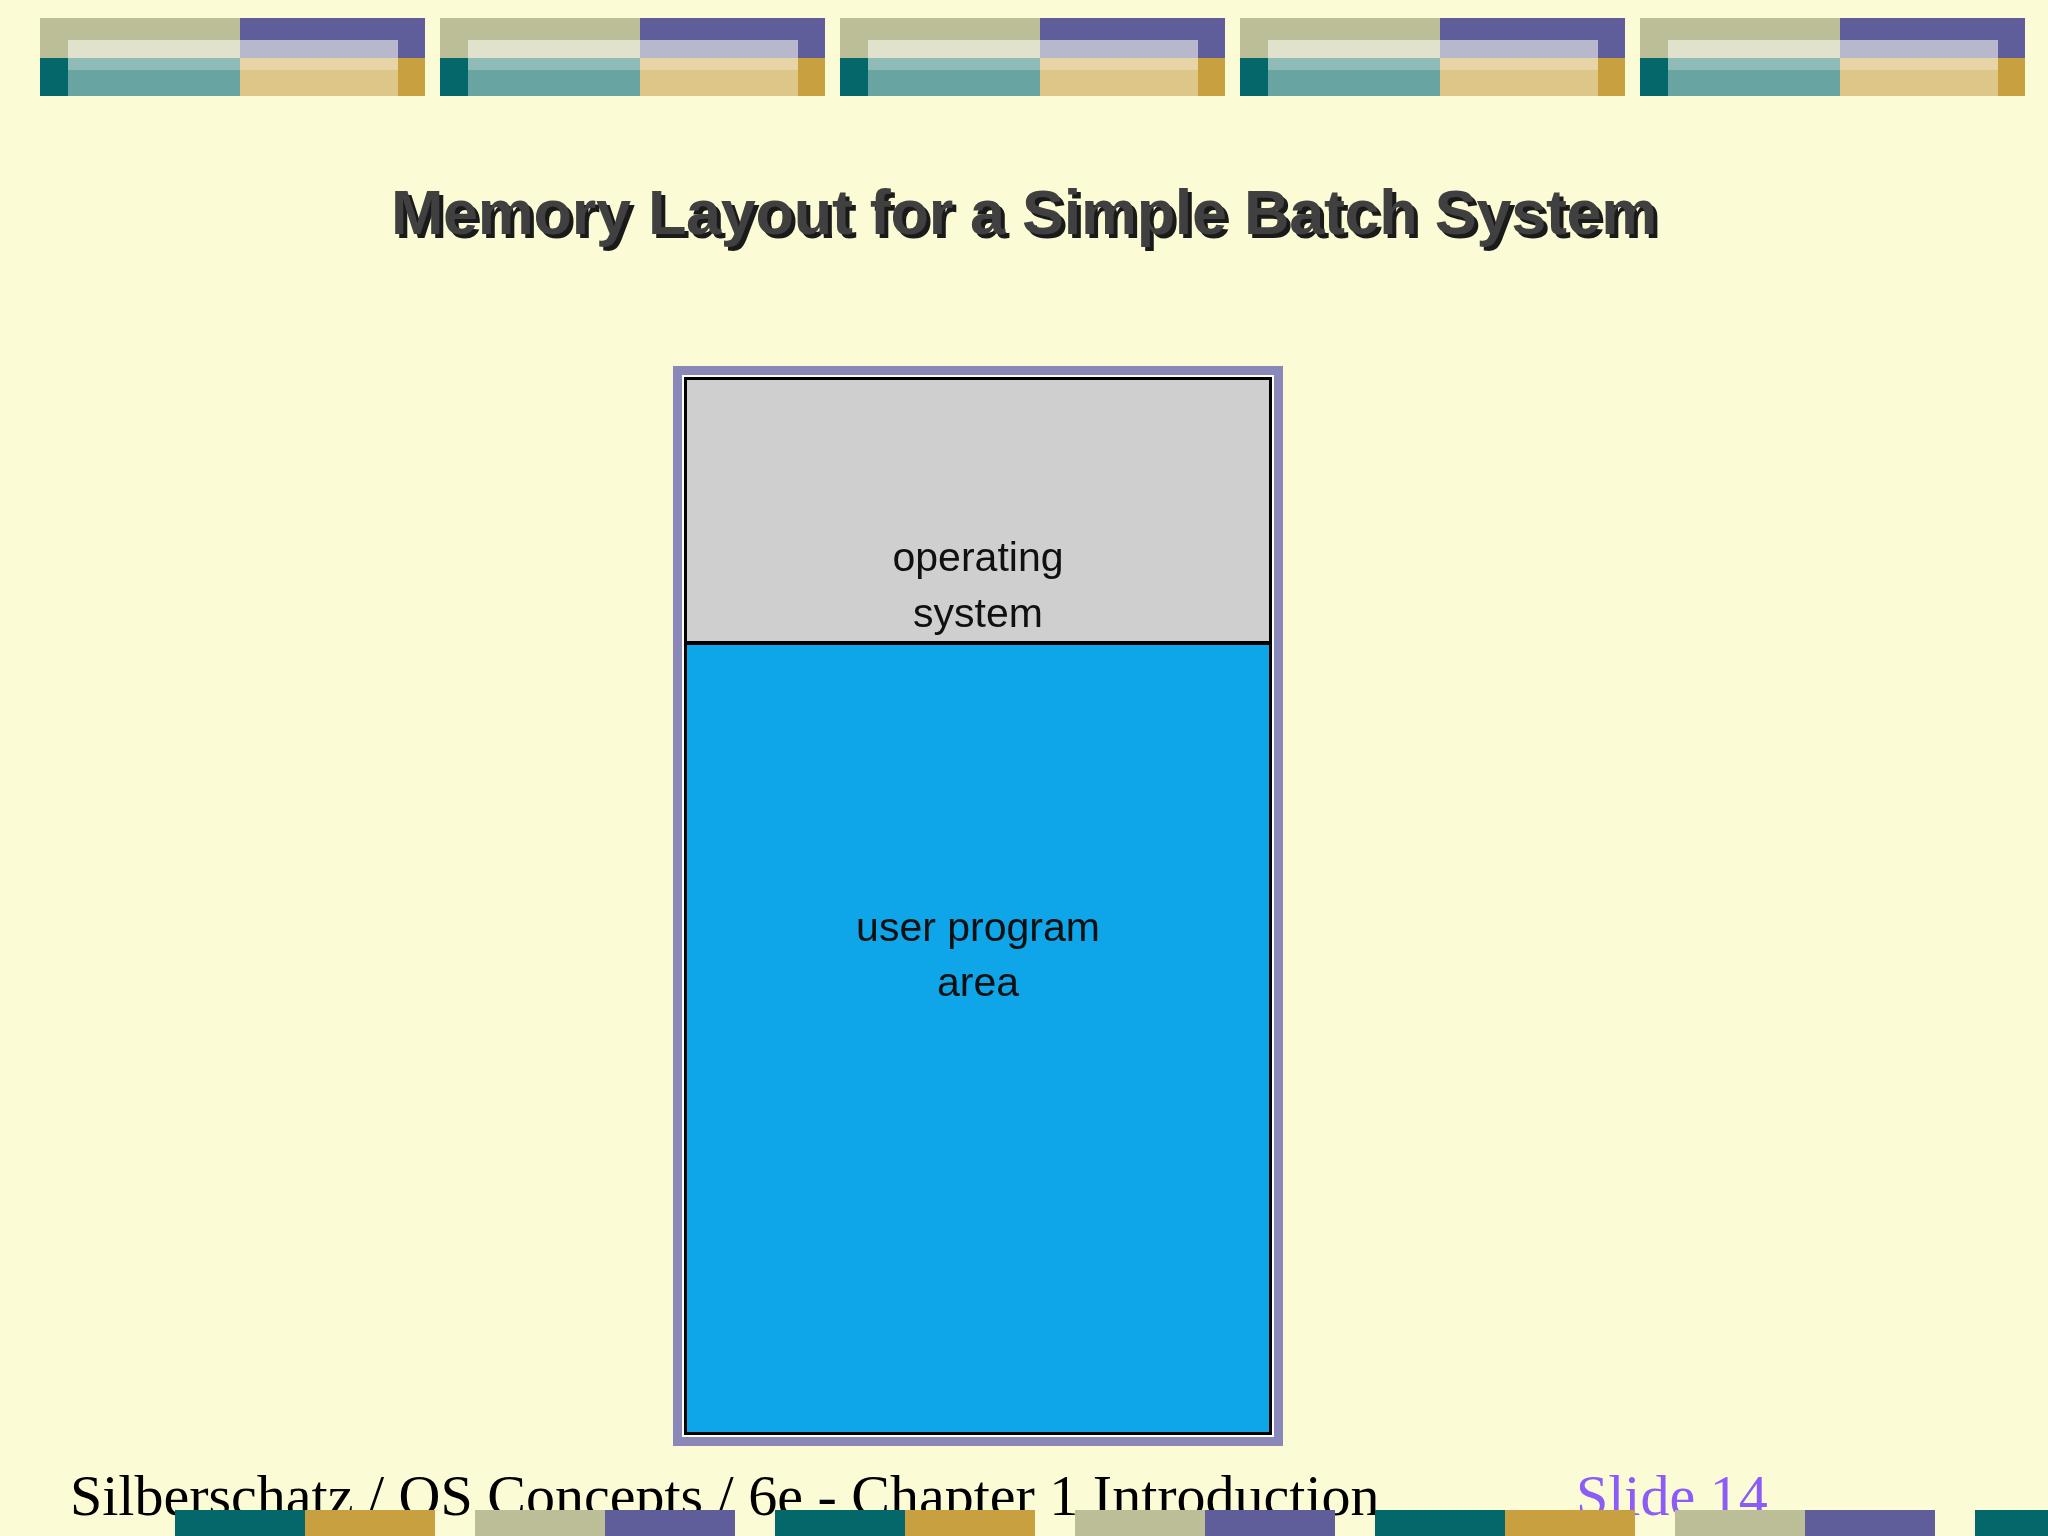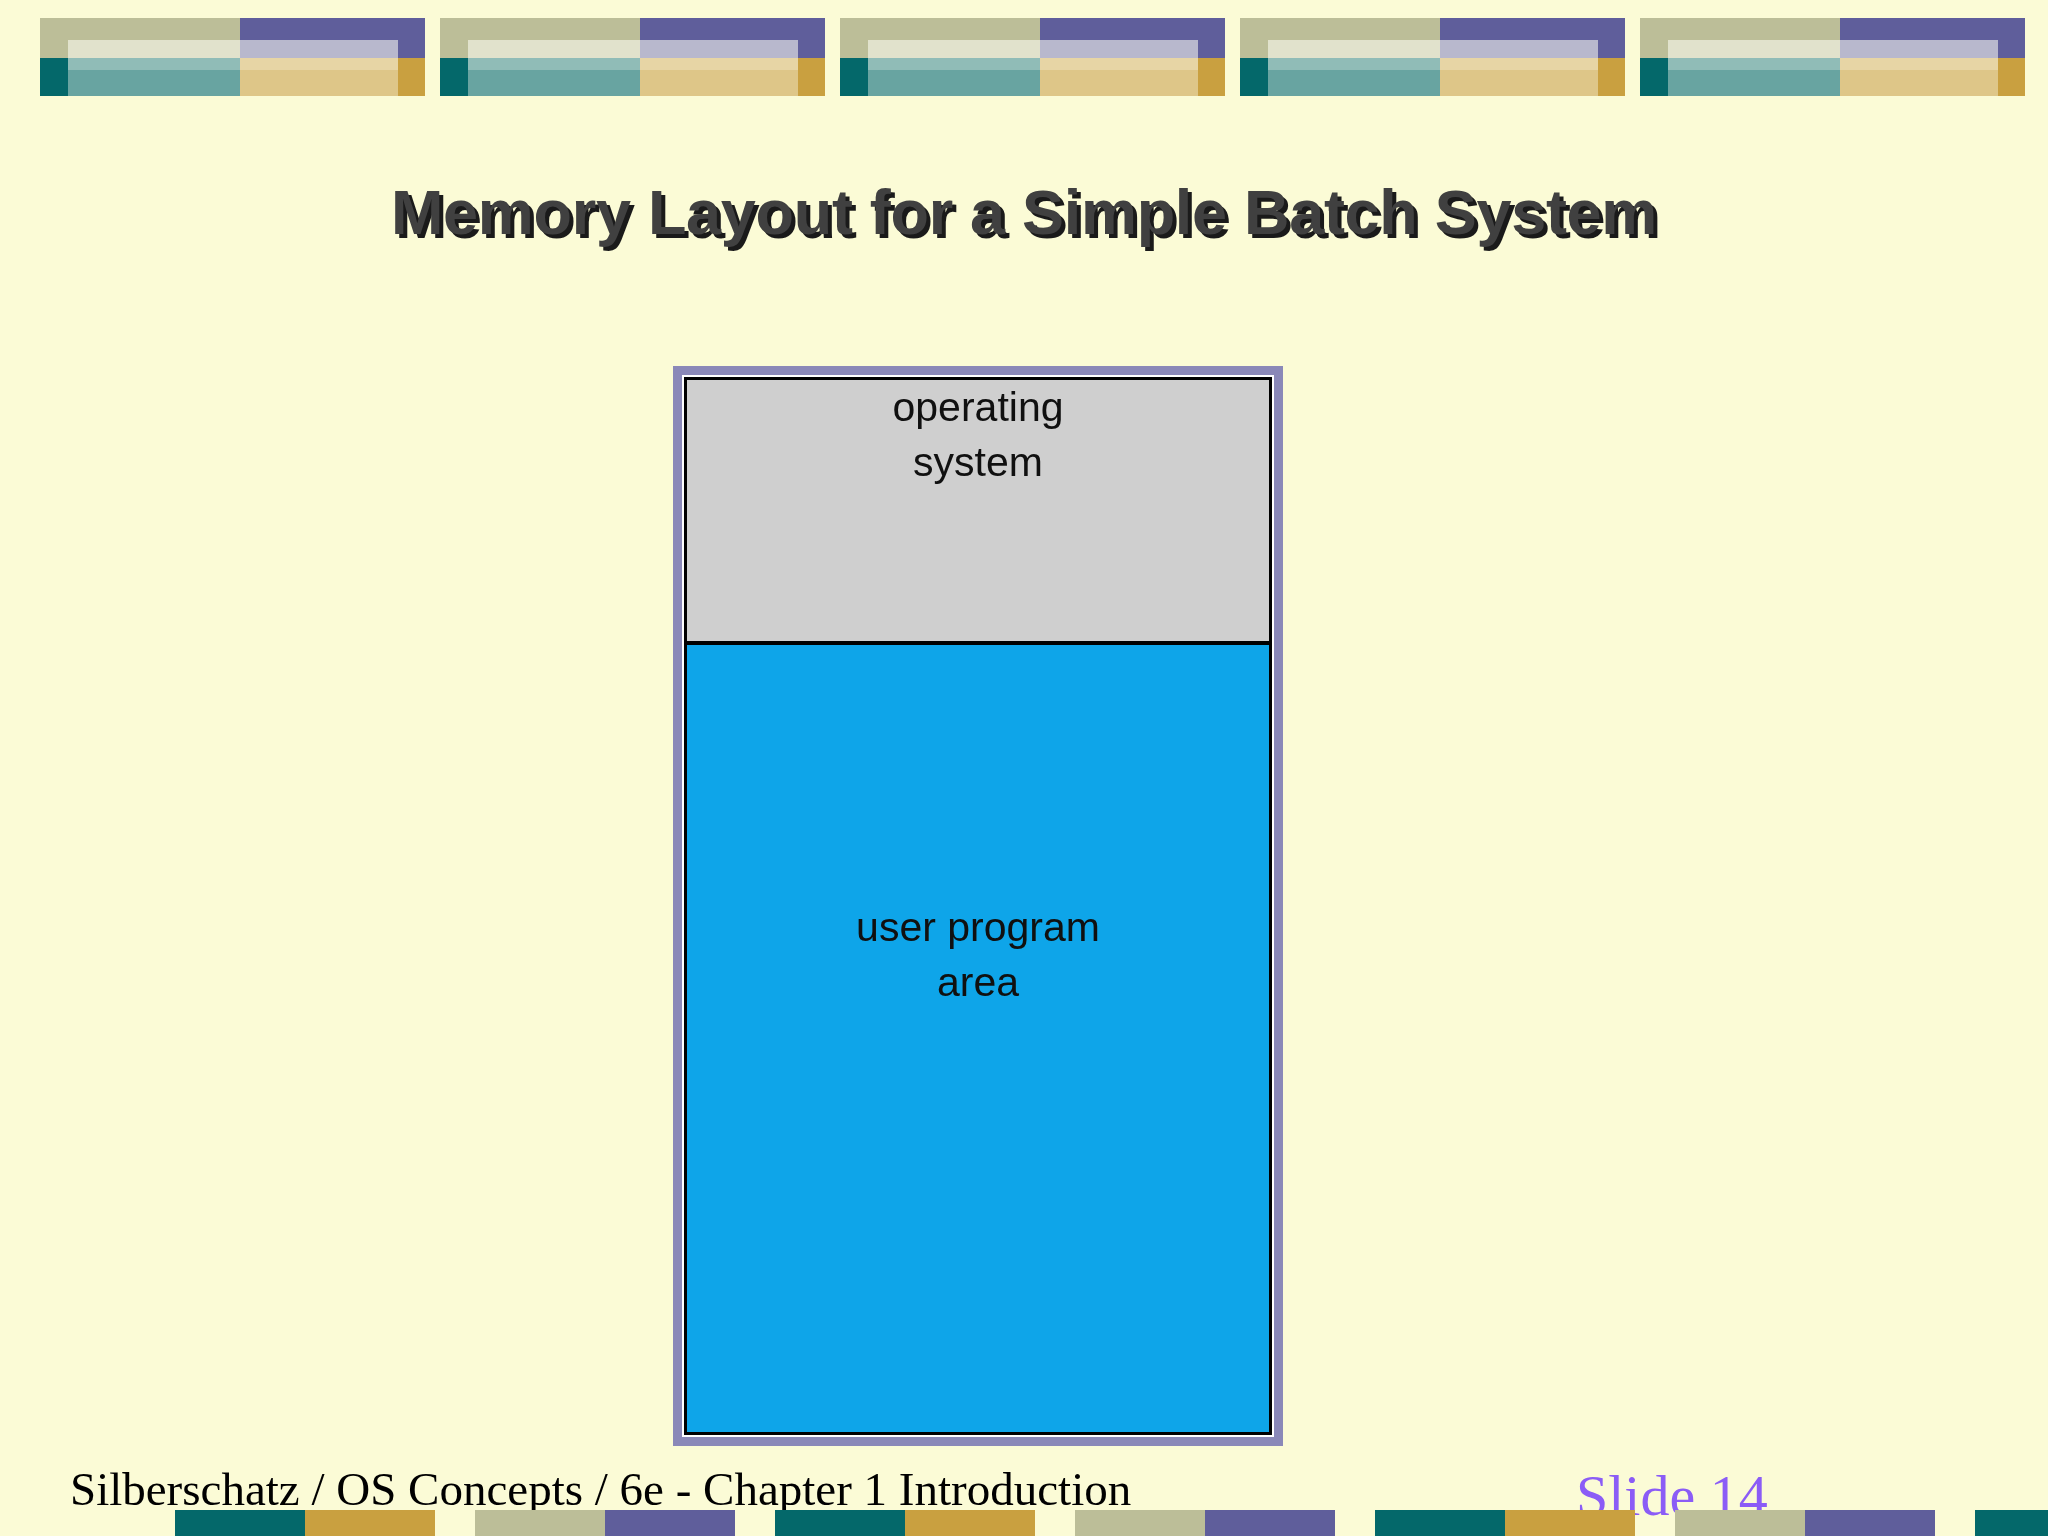--- a/index.html
+++ b/index.html
@@ -115,21 +115,21 @@
     position: relative;
     width: 100%;
     height: 100%;
     border: 3px solid #000000;
     box-sizing: border-box;
     display: flex;
     flex-direction: column;
   }
   .mem-section {
     display: flex;
-    align-items: flex-start;
+    align-items: flex-end;
     justify-content: center;
     text-align: center;
     font-family: "Liberation Sans", sans-serif;
     font-size: 41px;
     line-height: 1.35;
     color: #101010;
     box-sizing: border-box;
   }
   #section-os {
     flex: 0 0 265px;
@@ -143,21 +143,21 @@
     padding-top: 255px;
   }
   .mem-label { white-space: pre-line; }
 
   
   #footer-line {
     position: absolute;
     left: 70px;
     top: 1462px;
     font-family: "Liberation Serif", serif;
-    font-size: 47px;
+    font-size: 58px;
     color: #000000;
     white-space: nowrap;
   }
   #footer-slide {
     position: absolute;
     left: 1576px;
     top: 1462px;
     font-family: Liberation Serif, serif;
     font-size: 58px;
     color: #8b5cf6;

